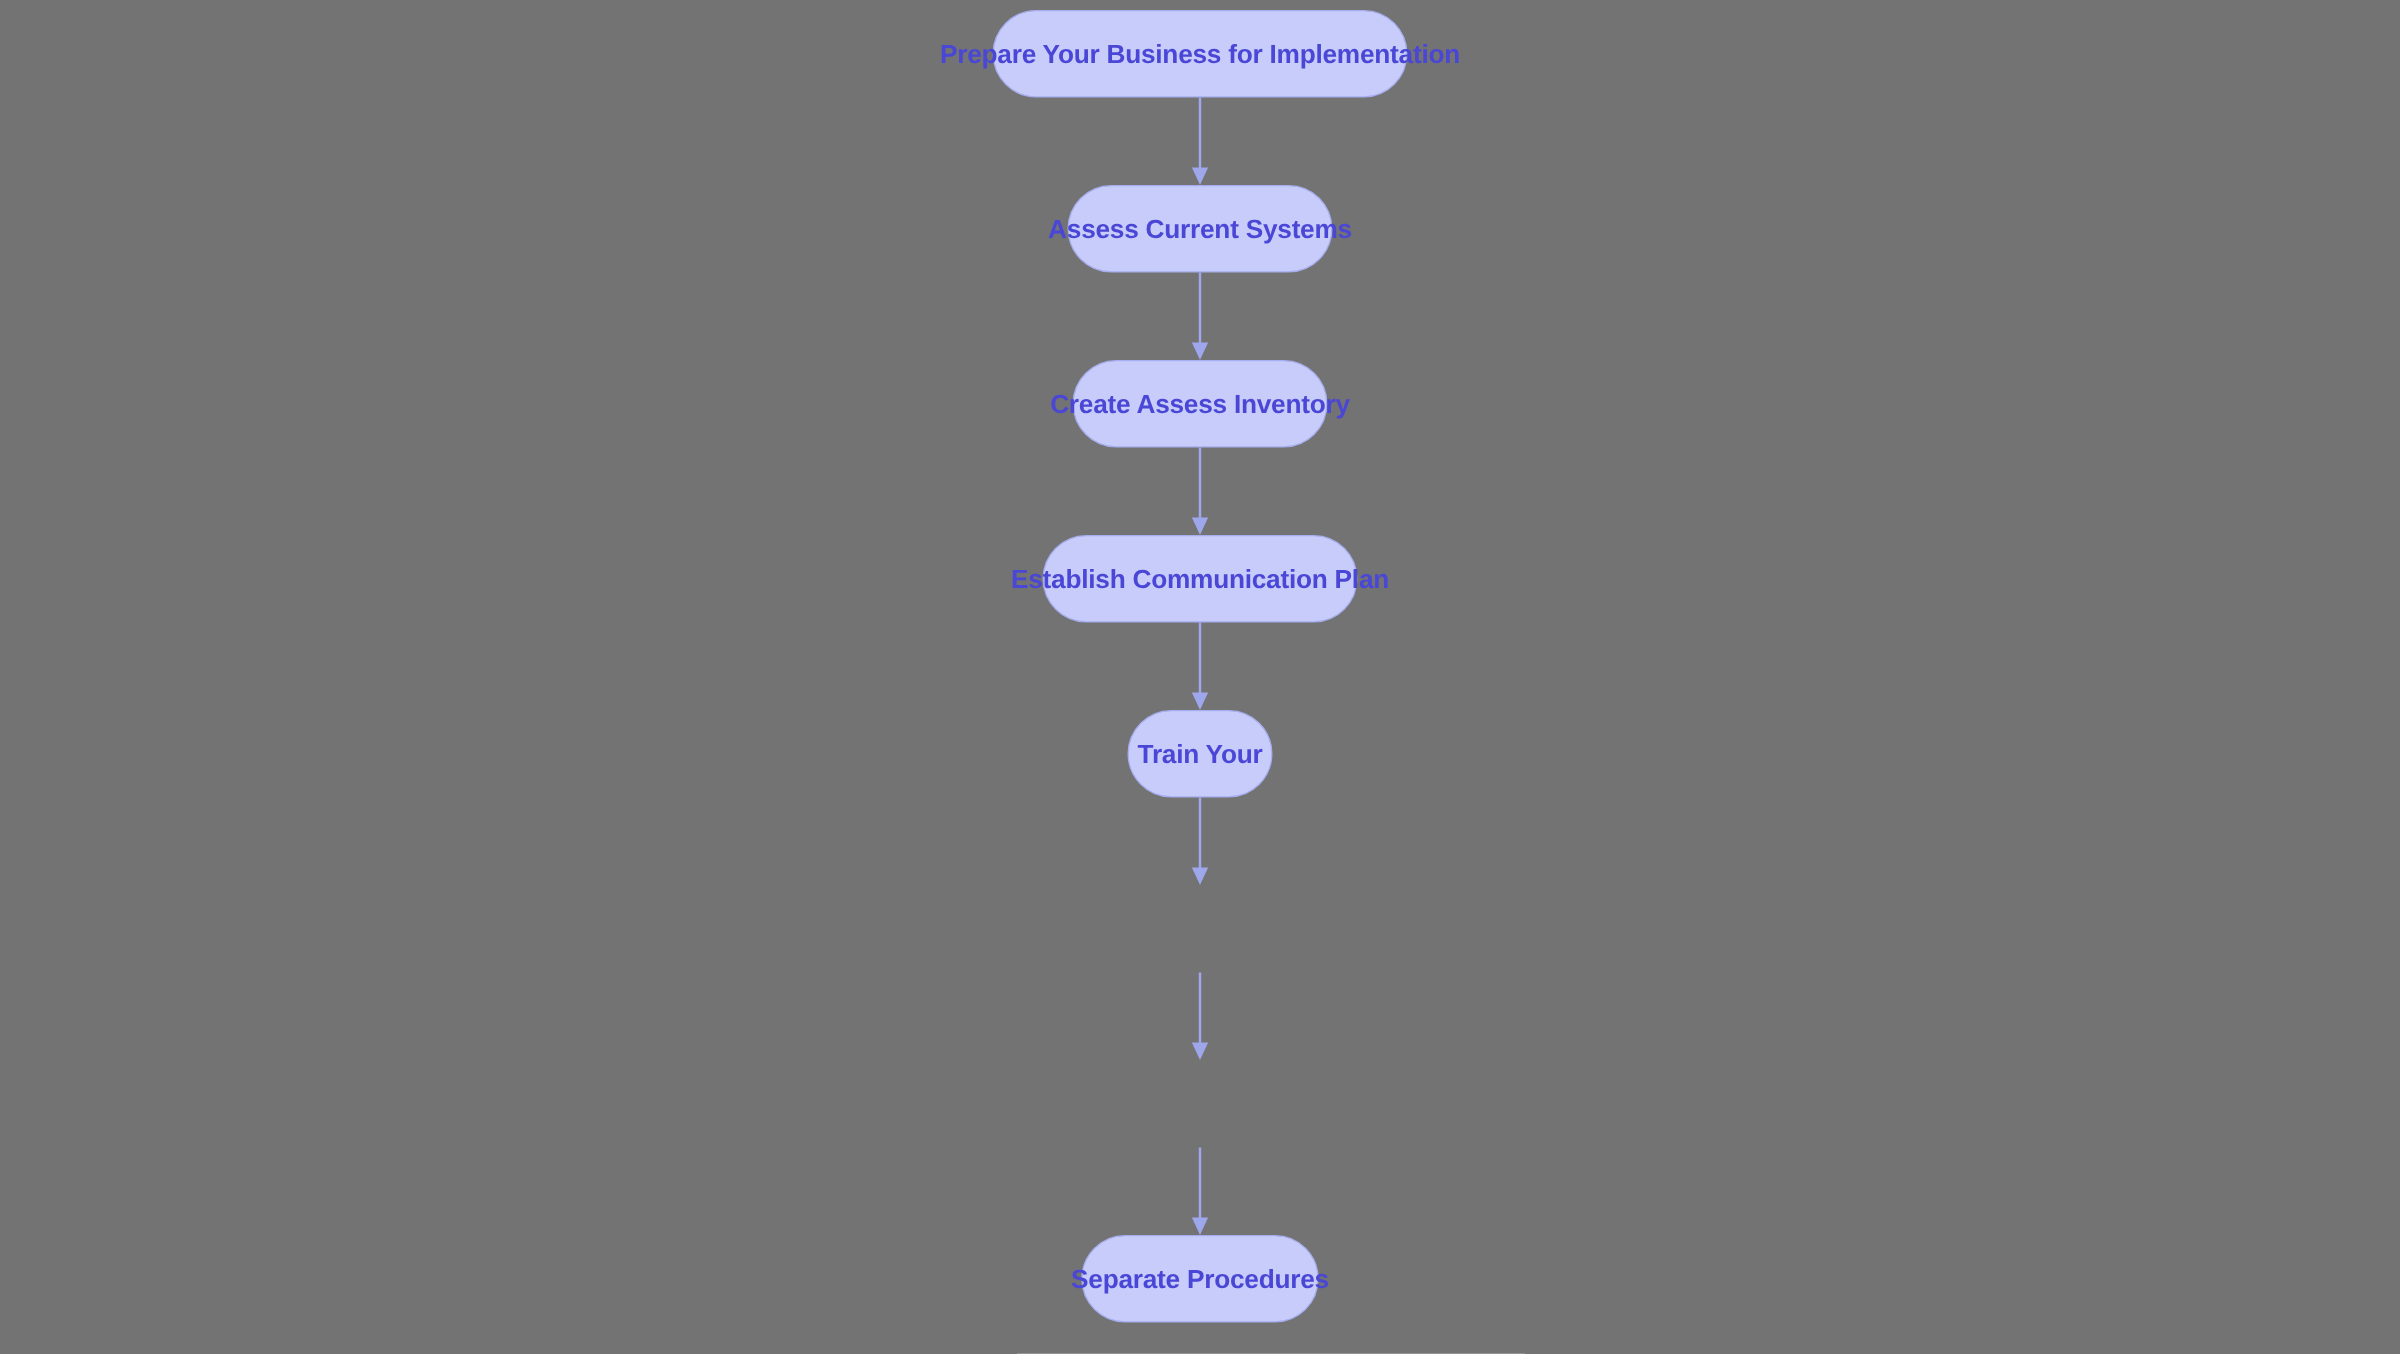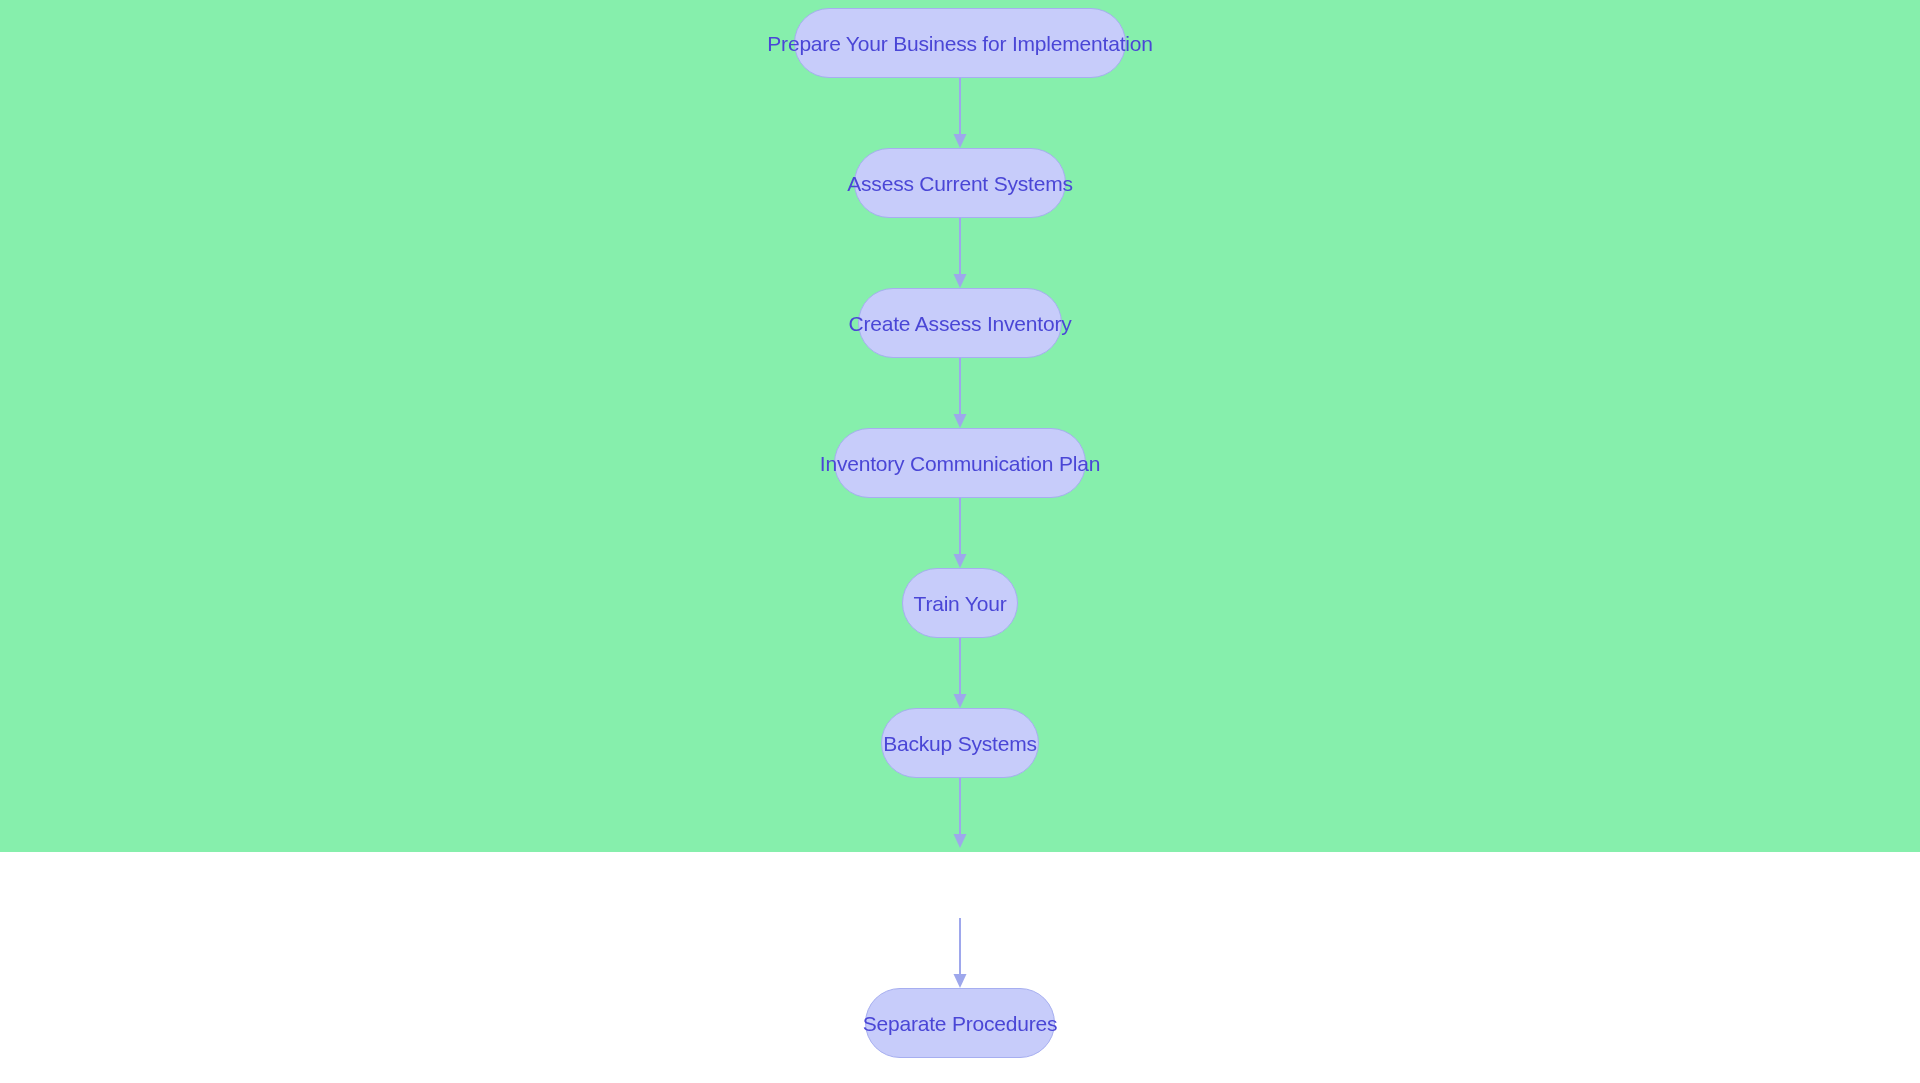--- a/index.html
+++ b/index.html
@@ -10,22 +10,23 @@
   body {
     width: 1920px;
     height: 1083px;
     font-family: "Liberation Sans", sans-serif;
     overflow: hidden;
   }
 
   #flowchart {
     position: relative;
     width: 1920px;
-    height: 852px;
-    background: #86efac;
+    height: 1083px;
+    background: #737373;
+    font-weight: bold;
   }
 
   .flow-column {
     position: absolute;
     left: 0;
     top: 0;
     width: 1920px;
     height: 1083px;
   }
 
@@ -110,42 +111,39 @@
       <span class="node-label">Create Assess Inventory</span>
     </div>
     <div class="connector" style="top:358px;">
       <svg viewBox="0 0 24 70" xmlns="http://www.w3.org/2000/svg" aria-hidden="true">
         <path class="conn-line" d="M12 0 L12 58"></path>
         <path class="conn-head" d="M5.5 56 L18.5 56 L12 70 Z"></path>
       </svg>
     </div>
 
     <div class="node" style="top:428px; width:252px;">
-      <span class="node-label">Inventory Communication Plan</span>
+      <span class="node-label">Establish Communication Plan</span>
     </div>
     <div class="connector" style="top:498px;">
       <svg viewBox="0 0 24 70" xmlns="http://www.w3.org/2000/svg" aria-hidden="true">
         <path class="conn-line" d="M12 0 L12 58"></path>
         <path class="conn-head" d="M5.5 56 L18.5 56 L12 70 Z"></path>
       </svg>
     </div>
 
     <div class="node" style="top:568px; width:116px;">
       <span class="node-label">Train Your</span>
     </div>
     <div class="connector" style="top:638px;">
       <svg viewBox="0 0 24 70" xmlns="http://www.w3.org/2000/svg" aria-hidden="true">
         <path class="conn-line" d="M12 0 L12 58"></path>
         <path class="conn-head" d="M5.5 56 L18.5 56 L12 70 Z"></path>
       </svg>
     </div>
 
-    <div class="node" style="top:708px; width:158px;">
-      <span class="node-label">Backup Systems</span>
-    </div>
     <div class="connector" style="top:778px;">
       <svg viewBox="0 0 24 70" xmlns="http://www.w3.org/2000/svg" aria-hidden="true">
         <path class="conn-line" d="M12 0 L12 58"></path>
         <path class="conn-head" d="M5.5 56 L18.5 56 L12 70 Z"></path>
       </svg>
     </div>
 
     <div class="connector" style="top:918px;">
       <svg viewBox="0 0 24 70" xmlns="http://www.w3.org/2000/svg" aria-hidden="true">
         <path class="conn-line" d="M12 0 L12 58"></path>

